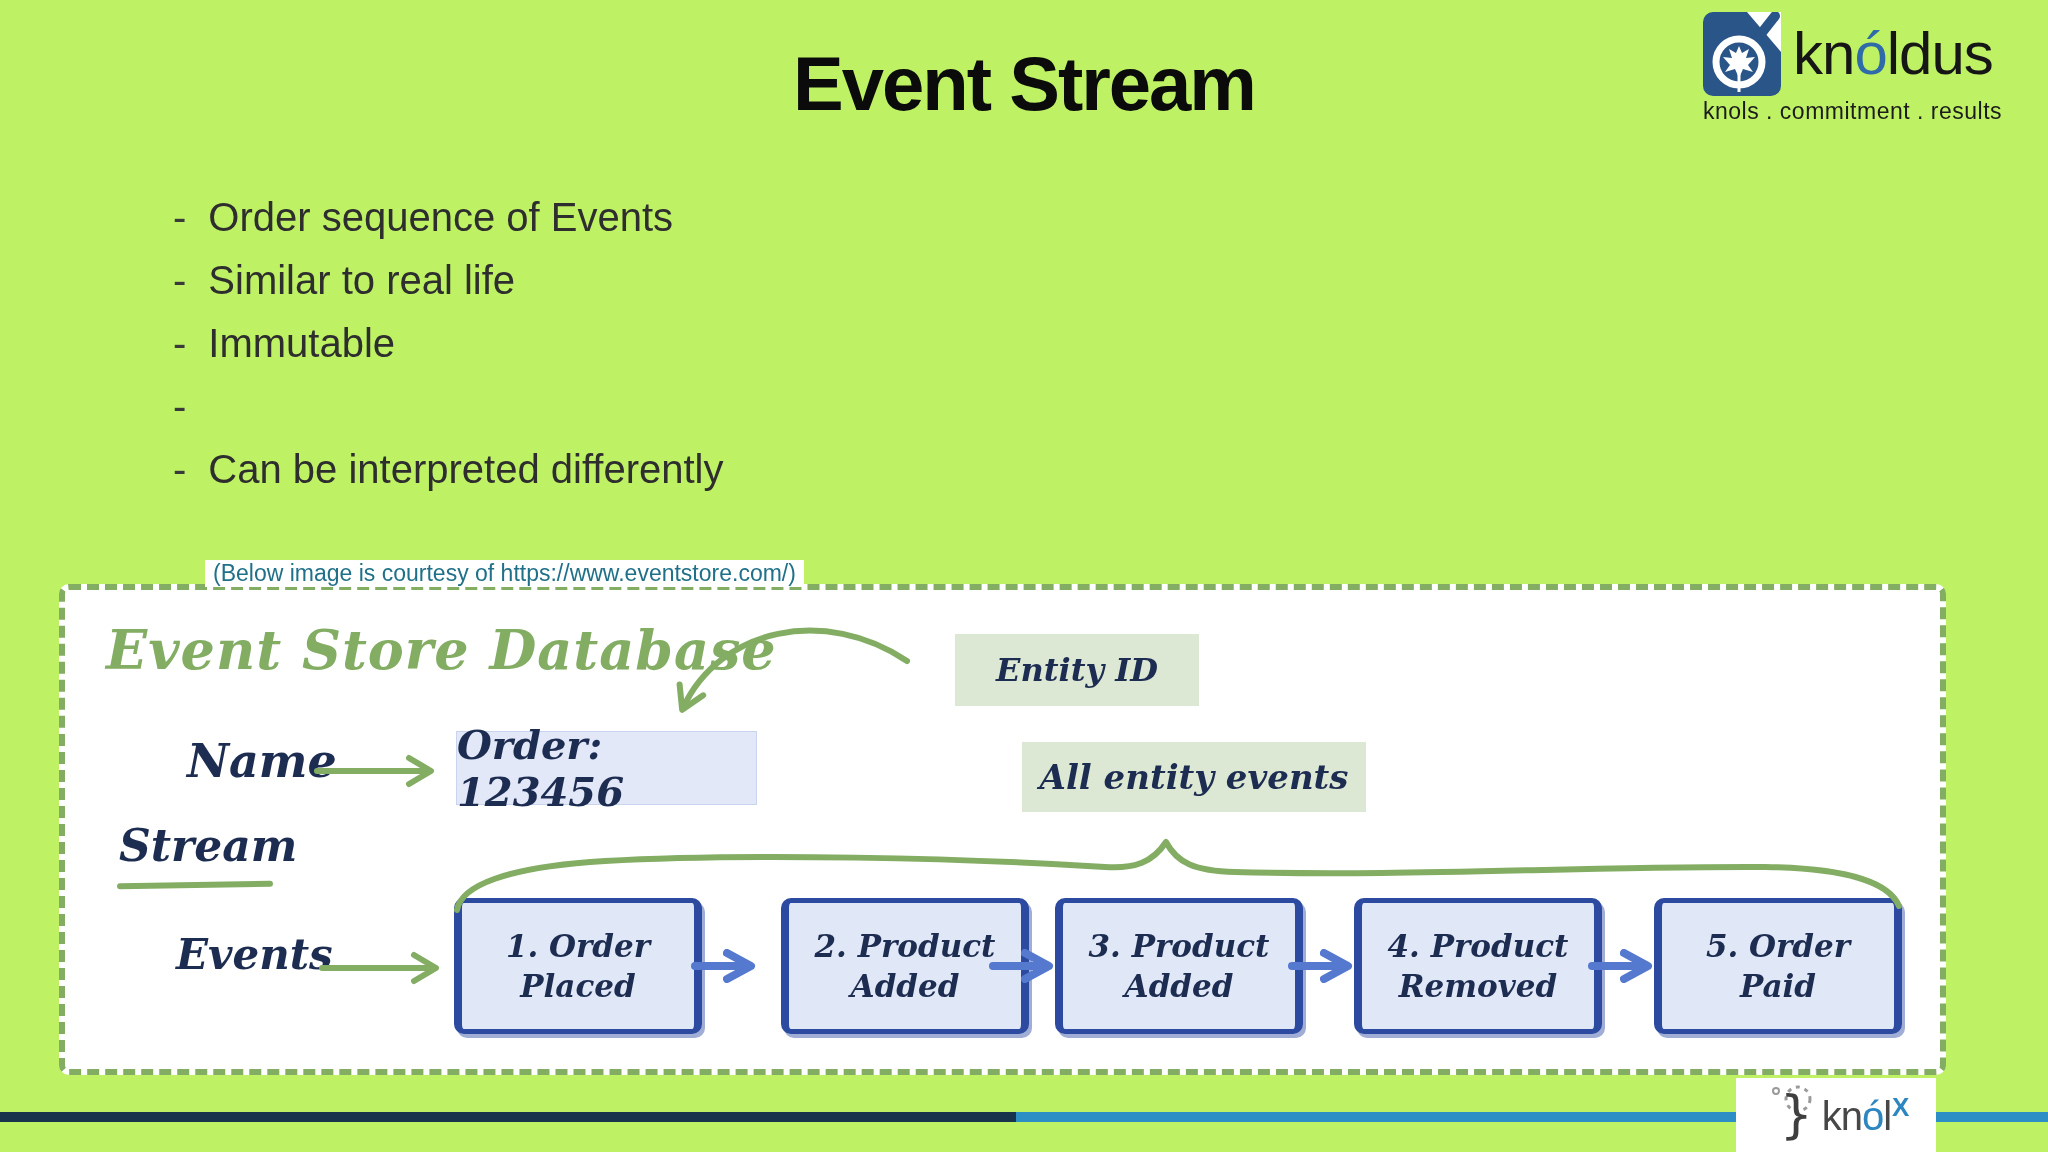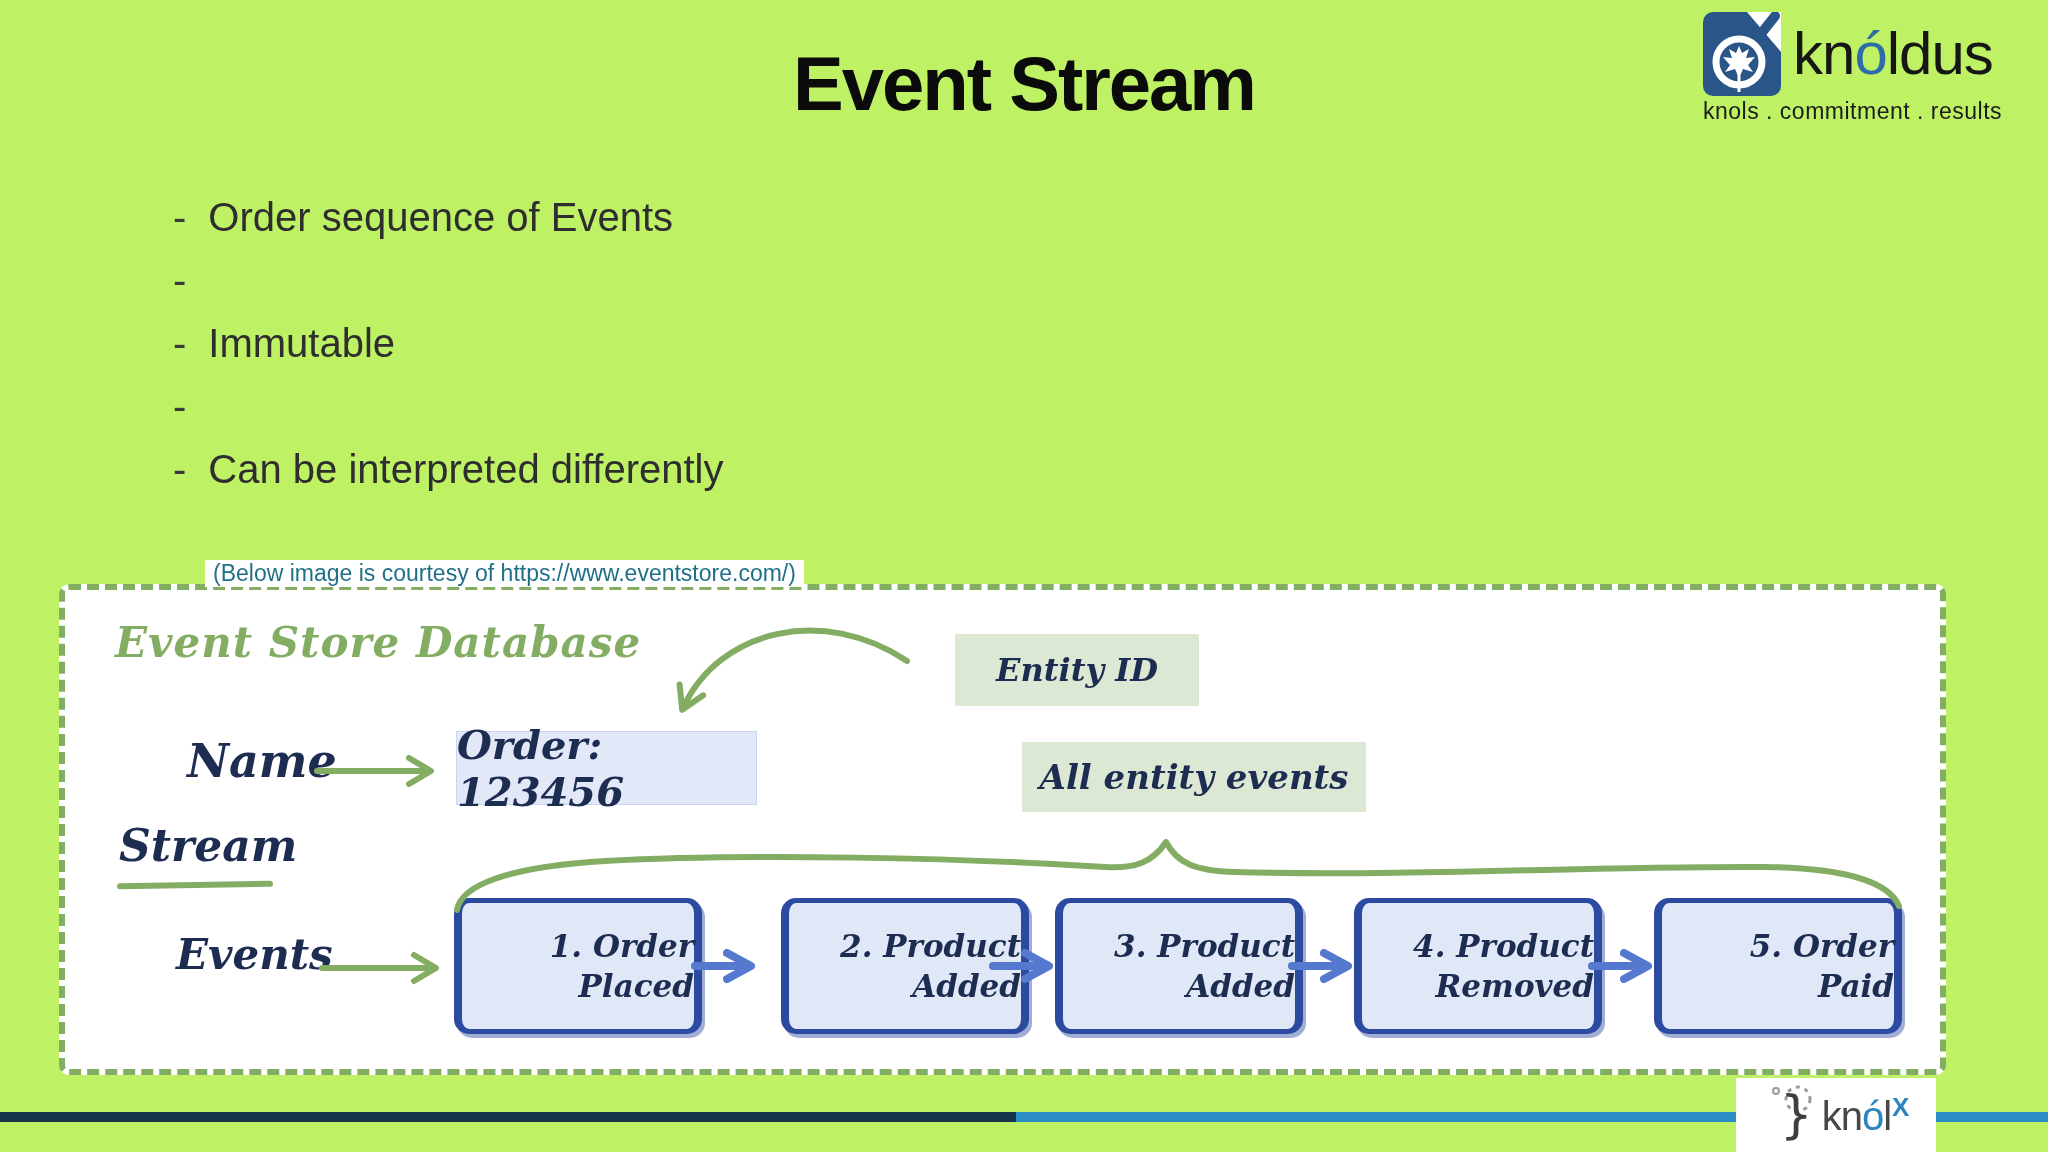--- a/index.html
+++ b/index.html
@@ -45,36 +45,36 @@
     position:absolute;left:205px;top:560px;z-index:3;background:#fff;padding:0 8px;
     font-size:23px;color:var(--teal);
   }
   
   .diagram{
     position:absolute;left:59px;top:584px;width:1887px;height:491px;
     border:6px dashed var(--green-ink);border-radius:10px;background:#fff;
   }
   .hw{font-family:"DejaVu Serif",serif;font-style:italic;font-weight:700;color:var(--navy-ink);}
   .hw-green{color:var(--green-ink);}
-  .diagram-title{position:absolute;left:50px;top:28px;font-size:42px;letter-spacing:1px;}
+  .diagram-title{position:absolute;left:41px;top:28px;font-size:54px;letter-spacing:1px;}
   .label-name{position:absolute;left:122px;top:144px;font-size:46px;}
   .label-stream{position:absolute;left:54px;top:230px;font-size:44px;}
   .stream-underline{position:absolute;left:52px;top:292px;width:156px;height:6px;
     background:var(--green-ink);border-radius:4px;transform:rotate(-1deg);}
   .label-events{position:absolute;left:111px;top:340px;font-size:42px;}
   .tag-box{position:absolute;display:flex;align-items:center;justify-content:center;}
   .entity-id-box{left:890px;top:44px;width:244px;height:72px;background:var(--green-box-bg);font-size:32px;}
   .order-box{left:391px;top:141px;width:301px;height:74px;background:var(--order-box-bg);
     border:1px solid #c9d4ee;font-size:40px;}
   .all-events-box{left:957px;top:152px;width:344px;height:70px;background:var(--green-box-bg);font-size:34px;}
   .event-box{
     position:absolute;top:308px;width:248px;height:136px;background:var(--event-bg);
     border:5px solid var(--event-border);border-left-width:8px;border-right-width:8px;
-    border-radius:15px;box-shadow:3px 4px 0 rgba(44,74,160,.45);
-    display:flex;flex-direction:column;align-items:flex-end;justify-content:center;
+    border-radius:10px;box-shadow:3px 4px 0 rgba(44,74,160,.45);
+    display:flex;flex-direction:column;align-items:center;justify-content:center;
     font-size:31px;line-height:40px;text-align:center;
   }
   .annot{position:absolute;left:0;top:0;width:1887px;height:491px;pointer-events:none;}
   .sg{stroke:var(--green-ink);fill:none;stroke-linecap:round;stroke-linejoin:round;}
   .sb{stroke:var(--blue-arrow);fill:none;stroke-linecap:round;stroke-linejoin:round;}
   
   .bar-left{position:absolute;left:0;top:1112px;width:1016px;height:10px;background:var(--footer-navy);}
   .bar-right{position:absolute;left:1016px;top:1112px;width:1032px;height:10px;background:var(--footer-blue);}
   .knolx{
     position:absolute;left:1736px;top:1078px;width:200px;height:74px;background:#fff;z-index:4;
@@ -111,20 +111,21 @@
     <div class="brand-tagline">knols . commitment . results</div>
   </div>
 
   <ul class="bullets">
     <li>
         <span class="dash">-</span>
         <span>Order sequence of Events</span>
       </li>
     <li>
         <span class="dash">-</span>
+        <span>Similar to real life</span>
       </li>
     <li>
         <span class="dash">-</span>
         <span>Immutable</span>
       </li>
     <li>
         <span class="dash">-</span>
       </li>
     <li>
         <span class="dash">-</span>

